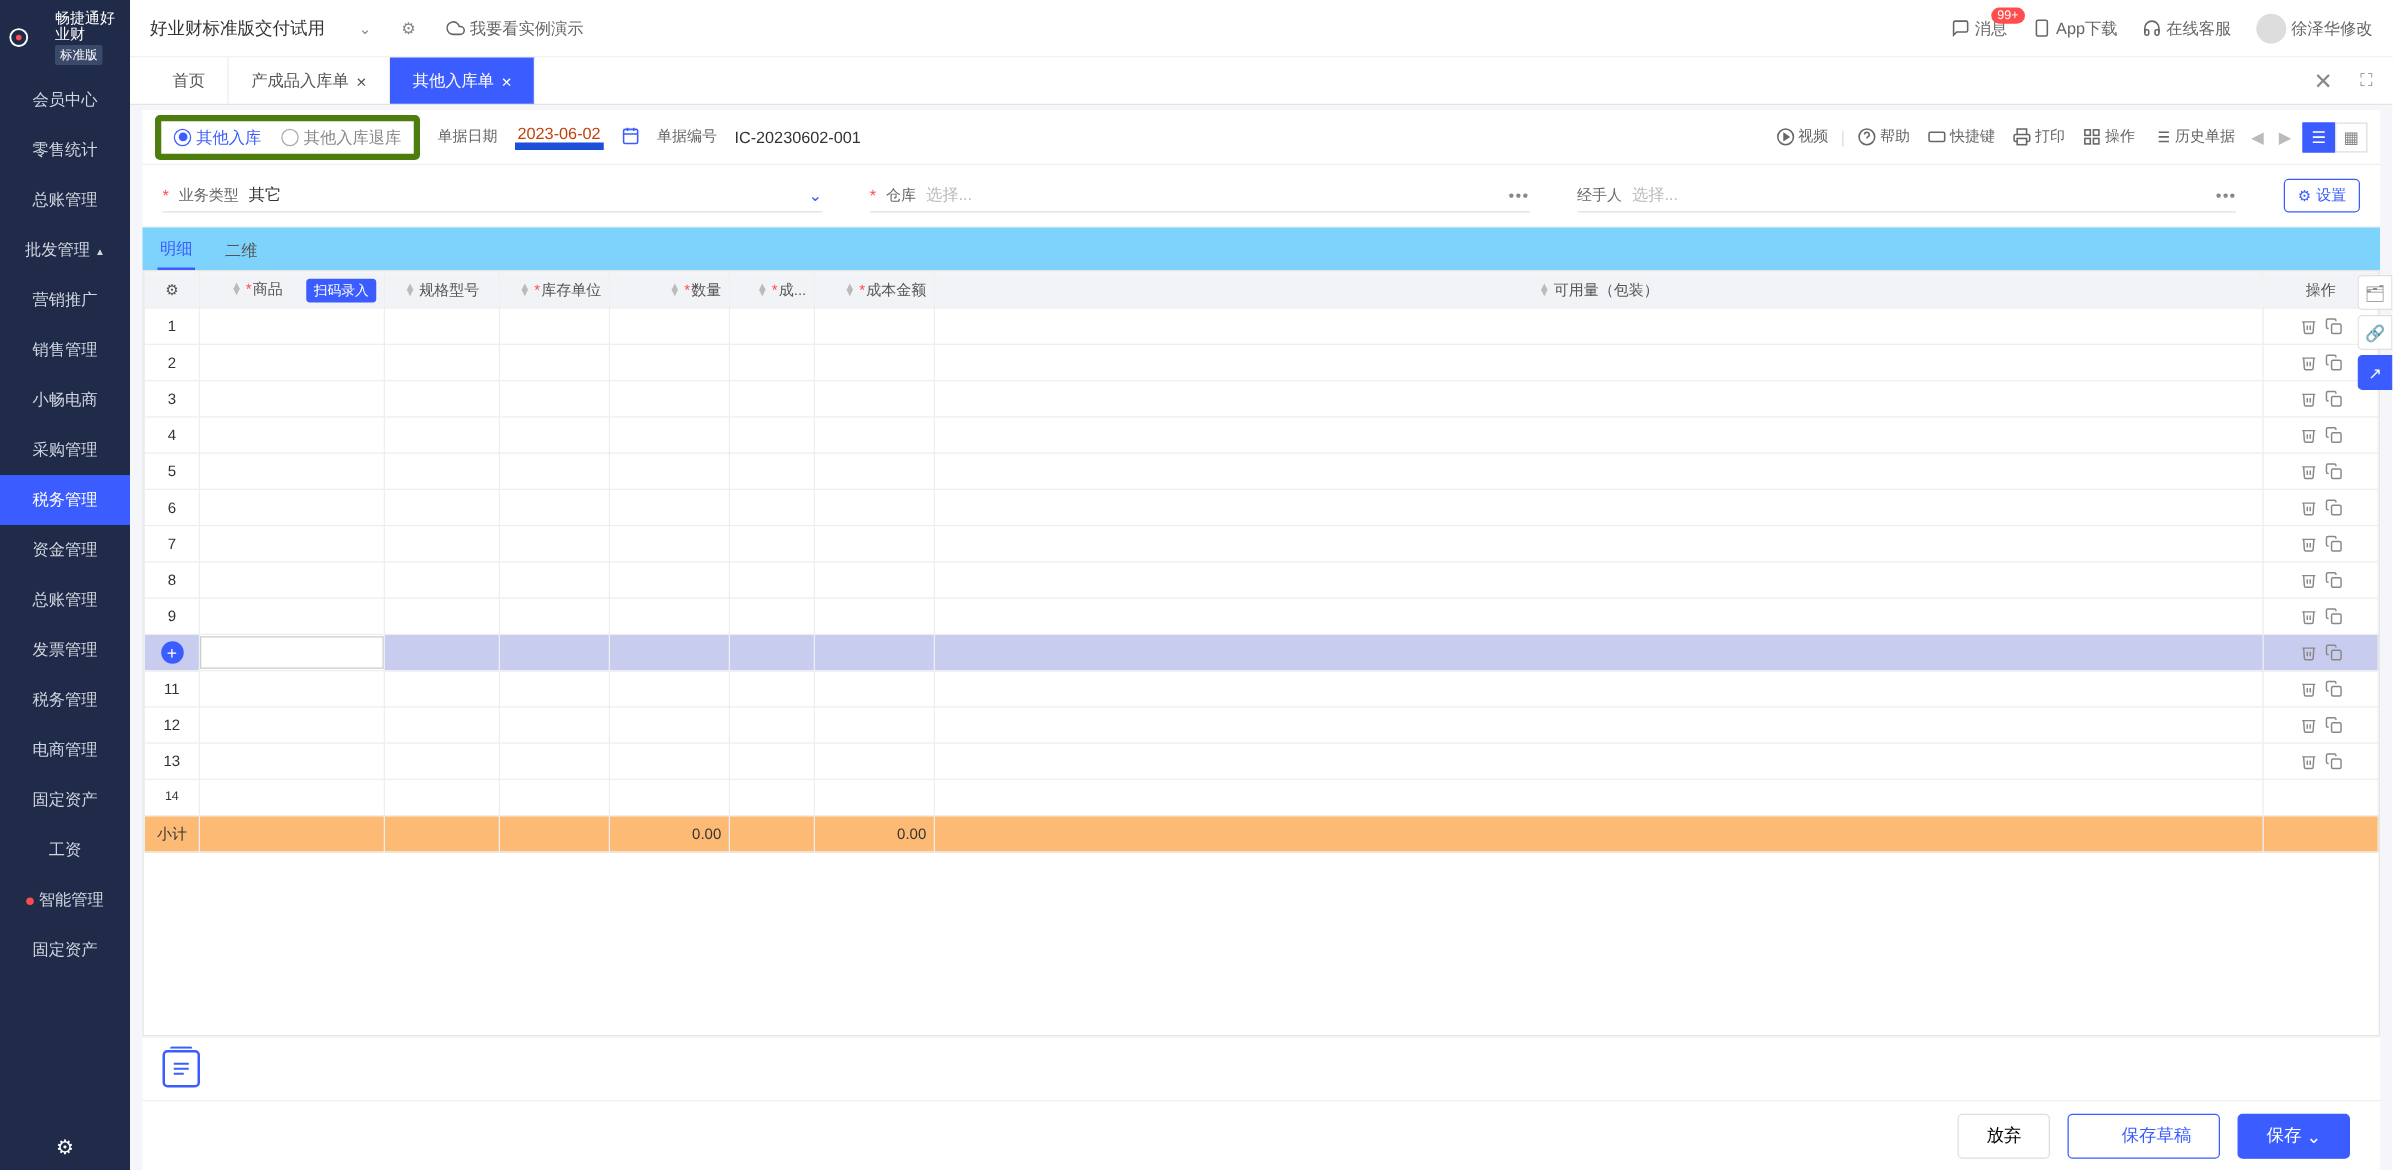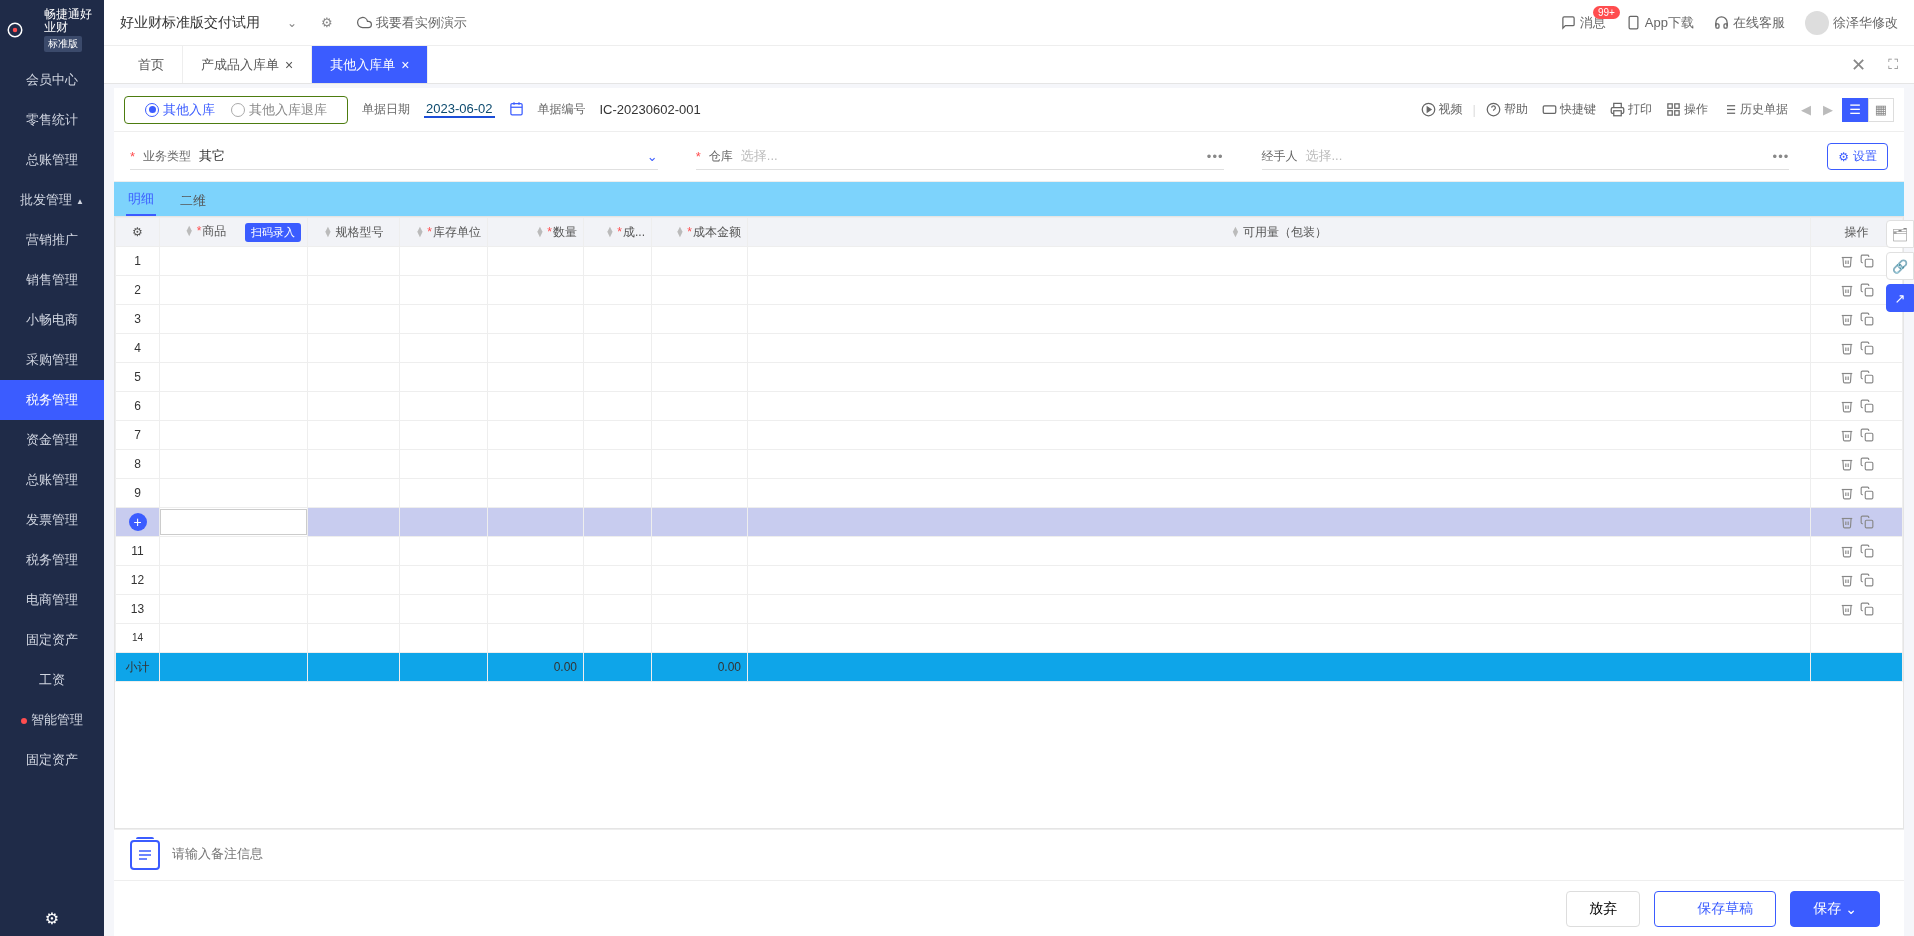--- a/index.html
+++ b/index.html
@@ -41,28 +41,28 @@
 .tab-close { font-size: 14px; cursor: pointer; }
 .tabs-actions { margin-left: auto; display: flex; align-items: center; gap: 8px; padding-right: 10px; }
 .tabs-x { font-size: 18px; color: #888; cursor: pointer; padding: 0 8px; }
 .tabs-full { font-size: 14px; color: #888; cursor: pointer; padding: 0 6px; }
 
 
 .content { flex: 1; display: flex; flex-direction: column; overflow: hidden; padding: 0 10px; }
 
 
 .toolbar { display: flex; align-items: center; height: 44px; background: #fff; border-bottom: 1px solid #eee; padding: 0 10px; gap: 14px; margin-top: 4px; }
-.radio-group { display: flex; align-items: center; gap: 16px; border: 1px solid #4d7c0f; border-radius: 4px; padding: 4px 20px; }
+.radio-group { display: flex; align-items: center; gap: 16px; border: 5px solid #4d7c0f; border-radius: 4px; padding: 4px 10px; }
 .radio { display: flex; align-items: center; gap: 4px; cursor: pointer; color: #888; }
 .radio.checked { color: #3b5cff; }
 .radio-circle { width: 14px; height: 14px; border: 1px solid #aaa; border-radius: 50%; display: inline-flex; align-items: center; justify-content: center; }
 .radio.checked .radio-circle { border-color: #3b5cff; }
 .radio.checked .radio-circle::after { content: ""; width: 7px; height: 7px; background: #3b5cff; border-radius: 50%; }
 .field-label { color: #666; font-size: 12px; }
-.field-value { color: #0c4a6e; border-bottom: 2px solid #1d4ed8; padding: 0 2px; }
+.field-value { color: #c2410c; border-bottom: 6px solid #1d4ed8; padding: 0 2px; }
 .field-plain { color: #333; }
 .cal-icon { color: #3b5cff; cursor: pointer; }
 .toolbar-right { margin-left: auto; display: flex; align-items: center; gap: 6px; color: #666; }
 .tb-item { display: flex; align-items: center; gap: 3px; cursor: pointer; font-size: 12px; padding: 0 4px; }
 .tb-sep { color: #ddd; }
 .tb-nav { font-size: 13px; color: #bbb; cursor: pointer; padding: 0 3px; }
 .view-toggle { display: flex; }
 .view-btn { width: 26px; height: 24px; display: flex; align-items: center; justify-content: center; border: 1px solid #ddd; cursor: pointer; color: #888; }
 .view-btn.active { background: #3b5cff; color: #fff; border-color: #3b5cff; }
 
@@ -98,21 +98,21 @@
 .col-avail { width: auto; }
 .col-ops { width: 92px; text-align: center; }
 .scan-btn { background: #3b5cff; color: #fff; font-size: 11px; padding: 2px 6px; border-radius: 3px; float: right; cursor: pointer; }
 tbody tr.active-row td { background: #c8ccef; }
 tbody tr.active-row .col-idx { padding: 0; }
 .add-circle { width: 18px; height: 18px; background: #3b5cff; color: #fff; border-radius: 50%; display: inline-flex; align-items: center; justify-content: center; font-size: 14px; cursor: pointer; }
 tbody tr.active-row .col-goods { background: #fff; padding: 0; }
 .cell-input { width: 100%; height: 26px; border: 1px solid #ccc; padding: 0 4px; }
 .row-action { color: #888; cursor: pointer; margin: 0 3px; display: inline-block; }
 .row-action svg { width: 14px; height: 14px; vertical-align: middle; }
-.subtotal td { background: #0ea5e9; font-weight: 500; }
+.subtotal td { background: #fdba74; font-weight: 500; }
 
 
 .remark { display: flex; align-items: flex-start; background: #fff; padding: 10px 16px; gap: 12px; border-top: 1px solid #eee; }
 .remark-icon { width: 30px; height: 30px; border: 2px solid #3b5cff; border-radius: 4px; display: flex; align-items: center; justify-content: center; color: #3b5cff; position: relative; }
 .remark-icon::before { content: ""; position: absolute; top: -5px; left: 4px; right: 4px; height: 6px; border-top: 2px solid #3b5cff; border-radius: 2px; }
 .remark-input { flex: 1; border: none; color: #bbb; font-size: 13px; padding: 6px 0; }
 
 
 .footer { height: 56px; display: flex; align-items: center; justify-content: flex-end; padding: 0 24px; gap: 14px; background: #fff; border-top: 1px solid #eee; }
 .btn { padding: 8px 22px; border-radius: 4px; cursor: pointer; font-size: 14px; border: 1px solid #ddd; background: #fff; }
@@ -639,21 +639,20 @@
       </div>
 
       <div class="remark">
         <div class="remark-icon">
           <svg width="16" height="12" viewBox="0 0 16 12">
               <line x1="2" y1="2" x2="14" y2="2" stroke="#3b5cff" stroke-width="1.5"></line>
               <line x1="2" y1="6" x2="14" y2="6" stroke="#3b5cff" stroke-width="1.5"></line>
               <line x1="2" y1="10" x2="10" y2="10" stroke="#3b5cff" stroke-width="1.5"></line>
             </svg>
         </div>
-        <input class="remark-input" placeholder="请输入备注信息" style="">
       </div>
 
       <div class="footer">
         <button class="btn">放弃</button>
         <button class="btn btn-outline">保存草稿</button>
         <button class="btn btn-primary">
           <span>保存</span>
           <span>⌄</span>
         </button>
       </div>

